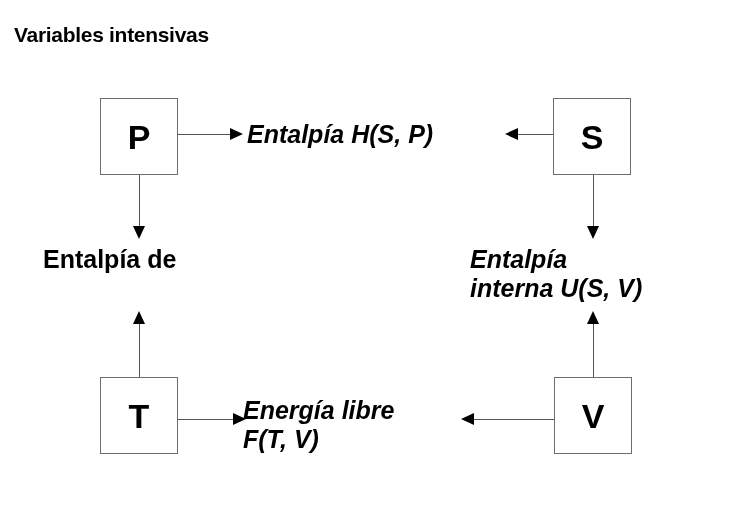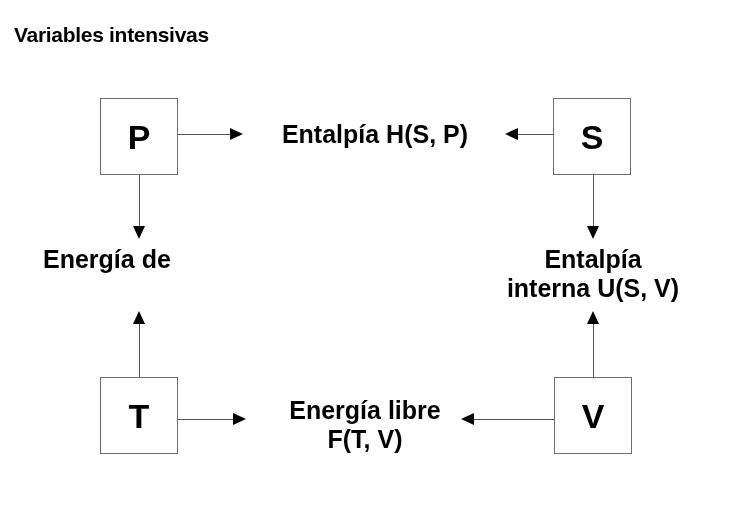--- a/index.html
+++ b/index.html
@@ -50,21 +50,21 @@
   }
 
   
   .potential {
     font-size: 25px;
     font-weight: bold;
     line-height: 1.16;
     white-space: nowrap;
     color: #000000;
   }
-  .potential.center { text-align: center; }
+  .potential.center { text-align: left; font-style: italic; }
   .potential.left   { text-align: left; }
 
   
   .hline {
     height: 0;
     border-top: 1.7px solid #555555;
   }
   .vline {
     width: 0;
     border-left: 1.7px solid #555555;
@@ -115,21 +115,21 @@
     <span class="glyph">T</span>
   </div>
 
   <div class="abs var-box" style="left:554px; top:377px;">
     <span class="glyph">V</span>
   </div>
 
   <div class="abs potential center" style="left:247px; top:120px; width:256px;">Entalpía H(S, P)</div>
 
   <div class="abs potential left" style="left:43px; top:245px; width:230px;">
-    <div>Energía de</div>
+    <div>Entalpía de</div>
   </div>
 
   <div class="abs potential center" style="left:470px; top:245px; width:246px;">
     <div>Entalpía</div>
     <div>interna U(S, V)</div>
   </div>
 
   <div class="abs potential center" style="left:243px; top:396px; width:244px;">
     <div>Energía libre</div>
     <div>F(T, V)</div>

